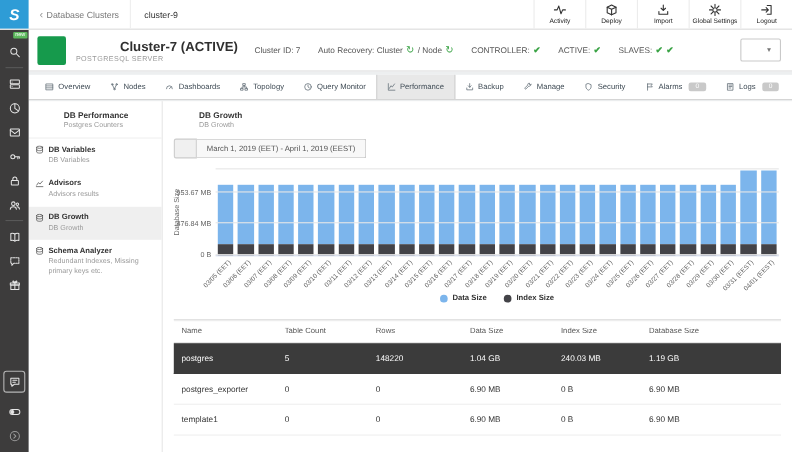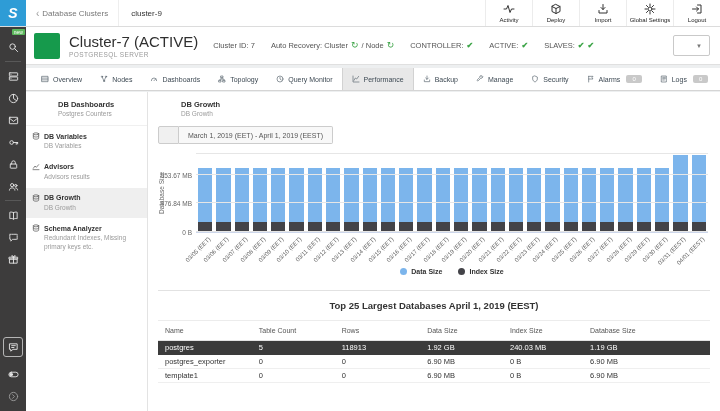--- a/index.html
+++ b/index.html
@@ -35,21 +35,21 @@
   .side-spacer { margin-top:auto; }
   .side-item.boxed { border:1px solid #b5b5b5; border-radius:3px; width:20px; height:20px; margin-bottom:6px; }
   .side-item.dim { color:#9a9a9a; }
 
   
   .cluster-head { position:absolute; left:26px; top:27px; right:0; height:38px; background:#fff;
     border-bottom:1px solid #e0e0e0; display:flex; align-items:center; padding:0 8px; gap:9px; }
   .ch-icon { width:26px; height:26px; background:#169a4c; border-radius:2px; color:#fff;
     display:flex; align-items:center; justify-content:center; }
   .ch-icon .ic { width:14px; height:14px; }
-  .ch-title { font-size:15px; font-weight:normal; color:#2f2f2f; }
+  .ch-title { font-size:12px; font-weight:bold; color:#2f2f2f;margin-left:40px; }
   .ch-sub { font-size:6.5px; color:#9a9a9a; letter-spacing:.4px; margin-top:1px; }
   .ch-meta { display:flex; align-items:center; gap:16px; font-size:7.5px; color:#555; margin-left:6px; }
   .ch-meta .item { display:flex; align-items:center; gap:3px; white-space:nowrap; }
   .check { color:#3aa345; font-size:8px; font-weight:bold; }
   .rot { color:#3aa345; font-size:9px; line-height:1; }
   .dropdown { margin-left:auto; border:1px solid #c9c9c9; border-radius:2px; height:21px;
     display:flex; align-items:center; gap:5px; padding:0 7px; background:#fff; color:#555;
     cursor:pointer; margin-right:2px; }
   .dropdown .ic { width:10px; height:10px; }
   .caret { font-size:6px; color:#777; }
@@ -113,21 +113,21 @@
   .leg-item { display:flex; align-items:center; gap:4px; font-size:7px; font-weight:bold; color:#333;
     cursor:pointer; }
   .leg-dot { width:7px; height:7px; border-radius:50%; }
 
   
   .table-sect { border-top:1px solid #e2e2e2; margin-top:8px; }
   .tbl-title { text-align:center; font-size:9.5px; font-weight:bold; color:#333; padding:9px 0; }
   .thead, .trow { display:grid; grid-template-columns:17% 15% 15.5% 15% 14.5% 23%; align-items:center; }
   .thead { height:21px; border-top:1px solid #ececec; border-bottom:1px solid #e3e3e3;
     font-size:7px; color:#555; }
-  .trow { height:14px; border-bottom:1px solid #efefef; font-size:7.5px; color:#333; cursor:pointer; }
+  .trow { height:28px; border-bottom:1px solid #efefef; font-size:7.5px; color:#333; cursor:pointer; }
   .trow.selected { background:#3b3b3b; color:#fff; border-color:#3b3b3b; }
   .cell { padding:0 4px 0 7px; overflow:hidden; white-space:nowrap; text-overflow:ellipsis; }
 </style>
 </head>
 <body>
 
 <div class="topbar">
   <div class="logo">S</div>
   <div class="breadcrumb">
     <span class="bc-back">
@@ -440,21 +440,21 @@
       <span>Logs</span>
       <span class="badge">0</span>
     </div>
     <div class="tab"></div>
   </div>
 
 <div class="subnav">
   <div class="pane-header">
     <span class="ic"></span>
     <div>
-      <div class="pane-title">DB Dashboards</div>
+      <div class="pane-title">DB Performance</div>
       <div class="pane-sub">Postgres Counters</div>
     </div>
   </div>
   <div class="subnav-items" id="subnav-items">
       <div class="subnav-item">
         <div class="sn-row">
           <span class="ic">
             <svg viewBox="0 0 24 24" fill="none" stroke="currentColor" stroke-width="2" stroke-linecap="round" stroke-linejoin="round" width="100%" height="100%">
               <ellipse cx="12" cy="5.5" rx="8" ry="3"></ellipse>
               <path d="M4 5.5v13c0 1.7 3.6 3 8 3s8-1.3 8-3v-13"></path>
@@ -742,36 +742,35 @@
           <span class="leg-dot" style="background:#434348"></span>
           <span>Index Size</span>
         </div>
       </div>
   <div class="ytick" style="top: 81px;">0 B</div>
       <div class="ytick" style="top: 52.3896px;">476.84 MB</div>
       <div class="ytick" style="top: 23.7798px;">953.67 MB</div>
     </div>
 
   <div class="table-sect">
-    <div class="tbl-title">Top 25 Largest Databases April 1, 2019 (EEST)</div>
     <div class="tbl">
       <div class="thead" id="thead">
           <div class="cell">Name</div>
           <div class="cell">Table Count</div>
           <div class="cell">Rows</div>
           <div class="cell">Data Size</div>
           <div class="cell">Index Size</div>
           <div class="cell">Database Size</div>
         </div>
       <div id="tbody">
           <div class="trow selected">
             <div class="cell">postgres</div>
             <div class="cell">5</div>
-            <div class="cell">118913</div>
-            <div class="cell">1.92 GB</div>
+            <div class="cell">148220</div>
+            <div class="cell">1.04 GB</div>
             <div class="cell">240.03 MB</div>
             <div class="cell">1.19 GB</div>
           </div>
           <div class="trow">
             <div class="cell">postgres_exporter</div>
             <div class="cell">0</div>
             <div class="cell">0</div>
             <div class="cell">6.90 MB</div>
             <div class="cell">0 B</div>
             <div class="cell">6.90 MB</div>

